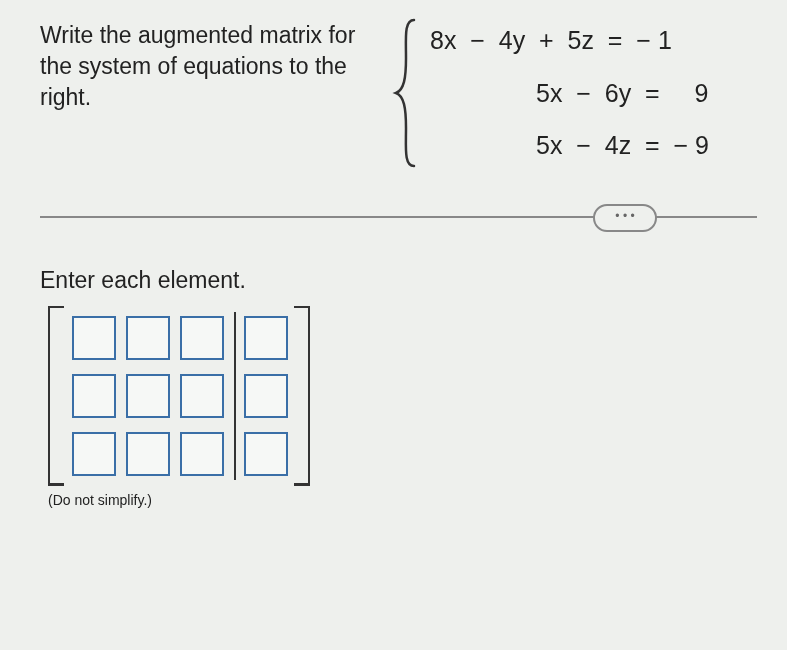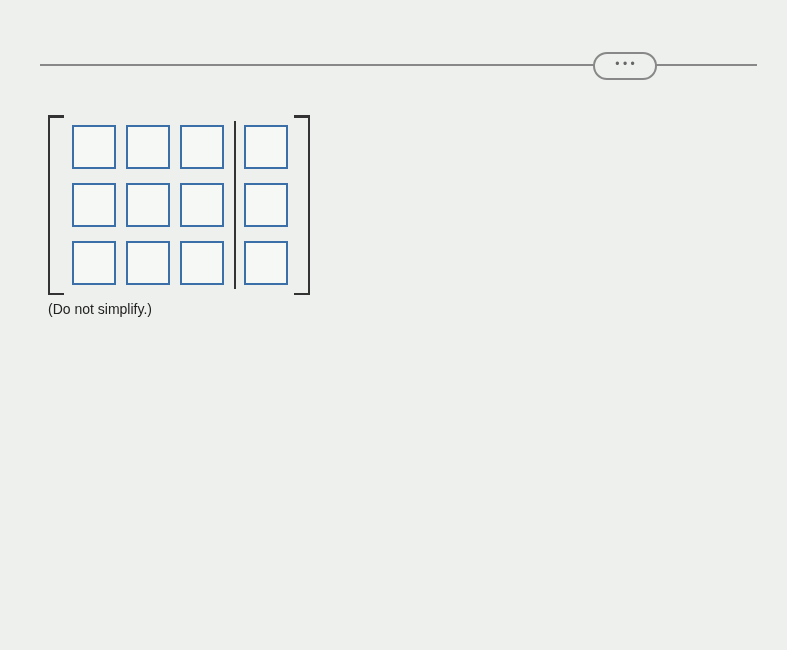--- a/index.html
+++ b/index.html
@@ -144,27 +144,46 @@
     font-size: 14px;
     margin-top: 6px;
     margin-left: 8px;
   }
 </style>
 </head>
 <body>
 
 <div class="page">
 
+  <div class="top-row">
+    <div class="prompt">Write the augmented matrix for the system of equations to the right.</div>
+
+    <div class="system-wrap">
+      <svg class="brace" viewBox="0 0 30 150" preserveAspectRatio="none">
+        <path d="M24 2
+                 C 14 2, 16 20, 16 40
+                 C 16 60, 14 72, 6 75
+                 C 14 78, 16 90, 16 110
+                 C 16 130, 14 148, 24 148" fill="none" stroke="#333" stroke-width="2.5" stroke-linecap="round"></path>
+      </svg>
+      <div class="equations">
+        <div class="eq">8x  −  4y  +  5z  =  − 1</div>
+        <div class="eq" style="padding-left:106px">5x  −  6y  =     9</div>
+        <div class="eq" style="padding-left:106px">5x  −  4z  =  − 9</div>
+      </div>
+    </div>
+  </div>
 
   <div class="divider-row">
     <div class="divider-line"></div>
     <div class="ellipsis-pill">• • •</div>
   </div>
 
   <div class="enter">
+    <div class="enter-label">Enter each element.</div>
 
     <div class="matrix-wrap">
       <div class="bracket left"></div>
       <div class="matrix-body">
         <div class="coef-cols">
           <input class="cell" value="" style="">
           <input class="cell" value="" style="">
           <input class="cell" value="" style="">
           <input class="cell" value="" style="">
           <input class="cell" value="" style="">

